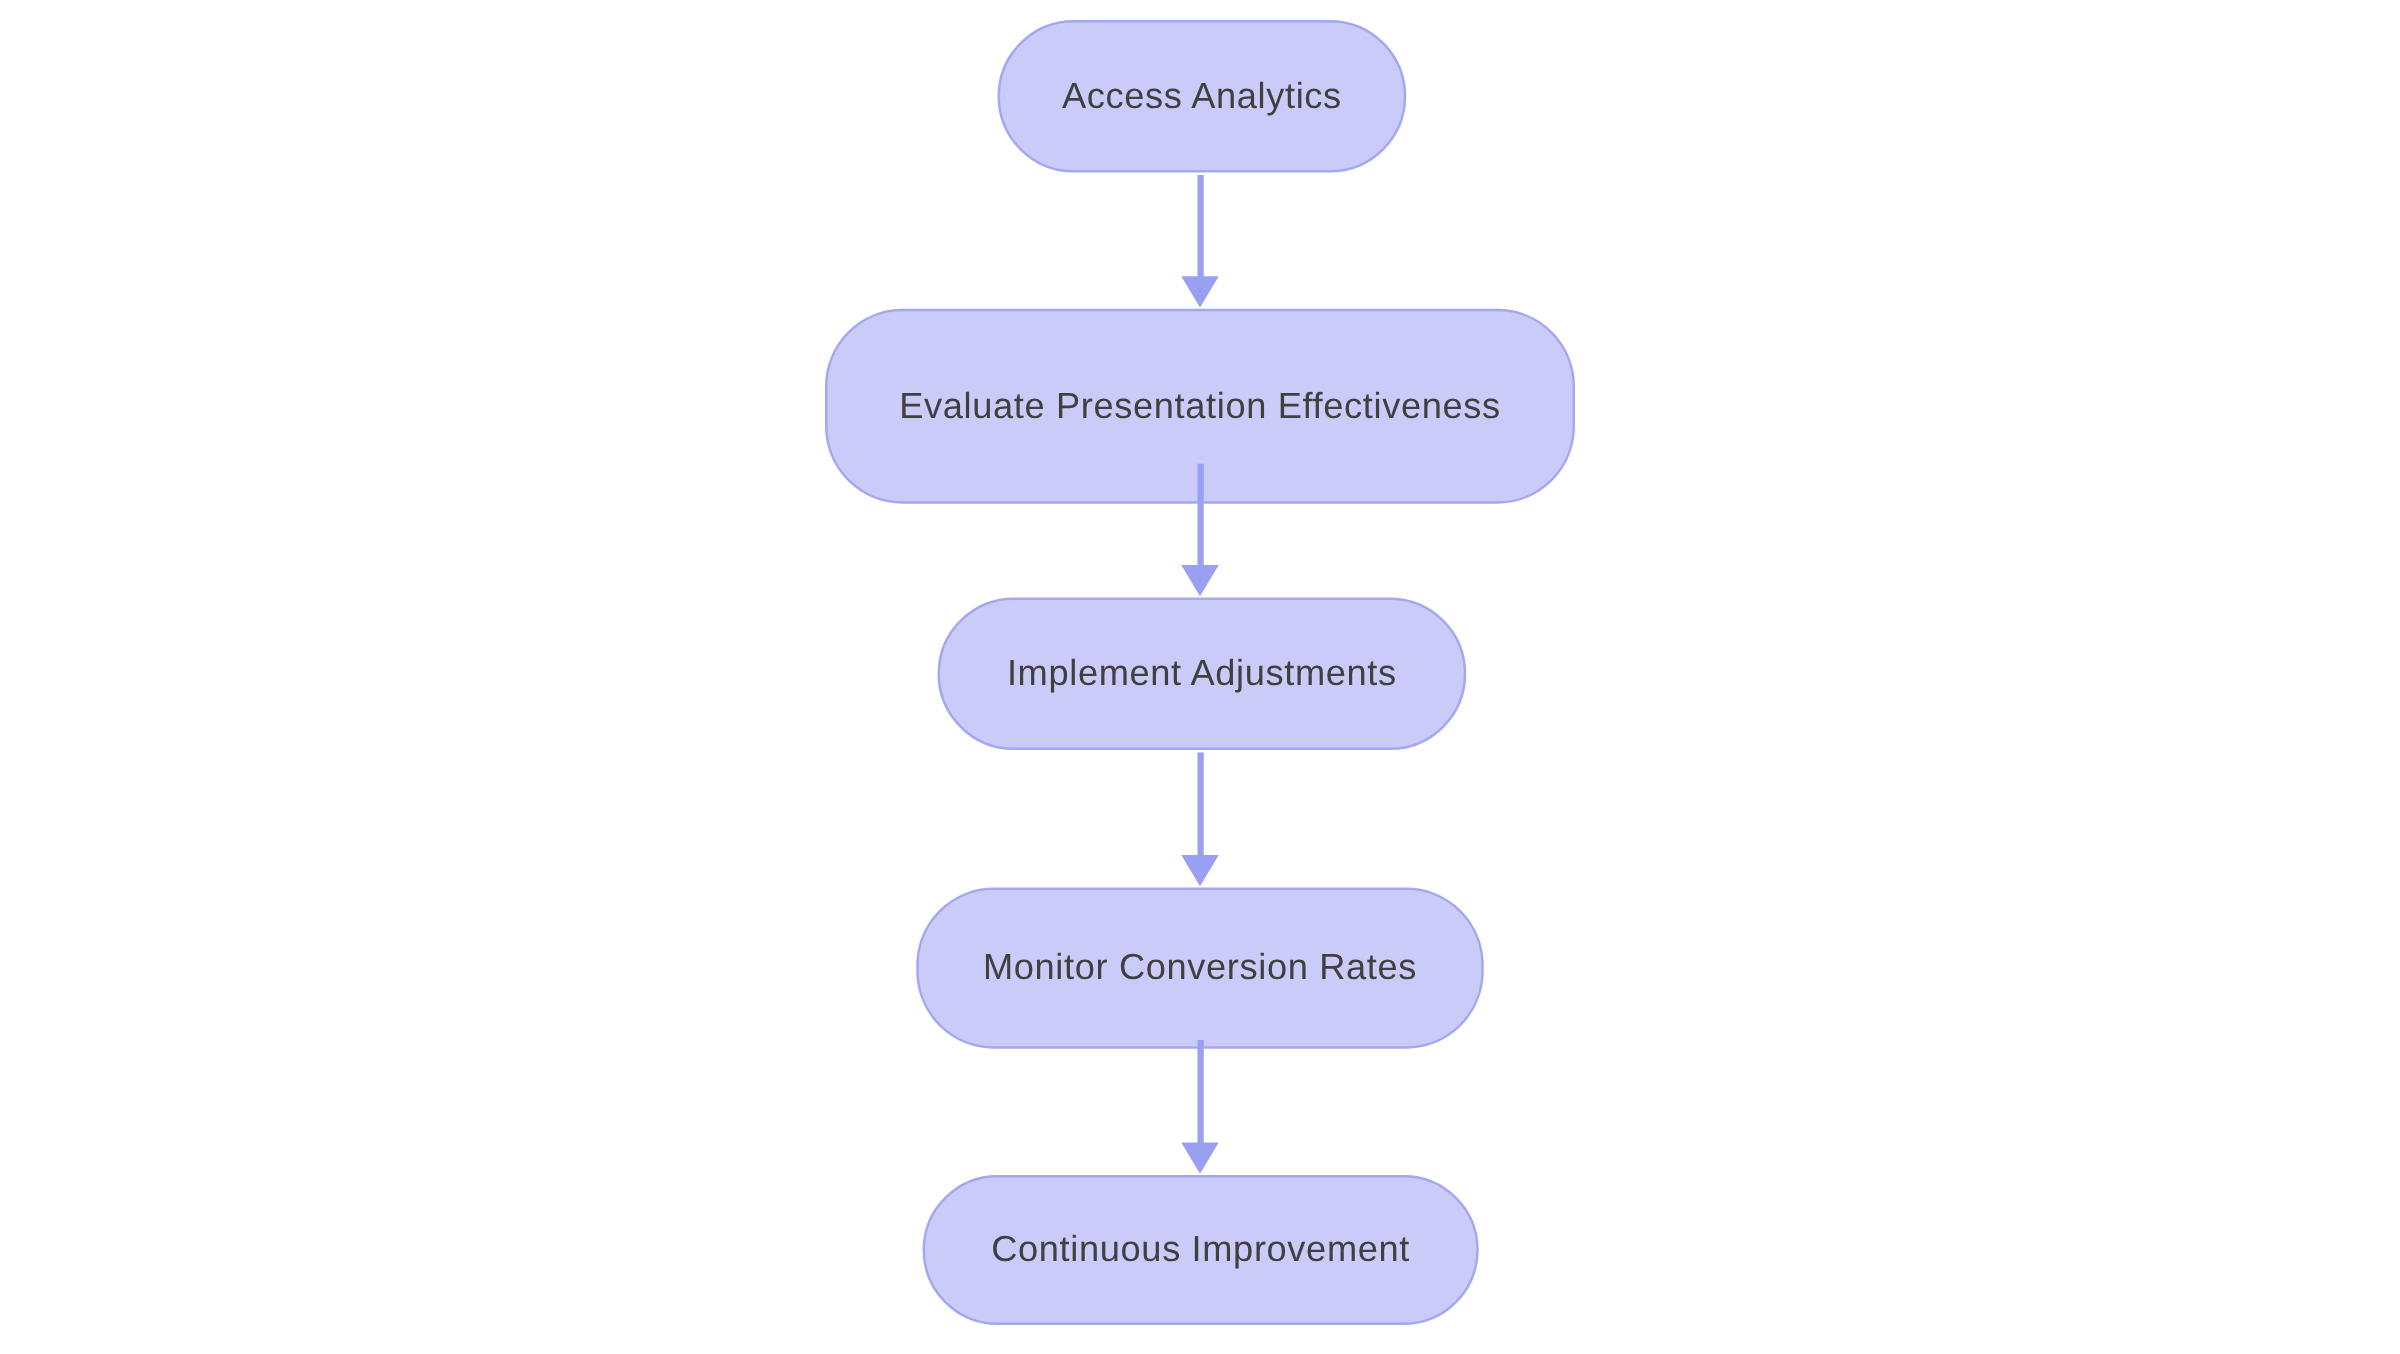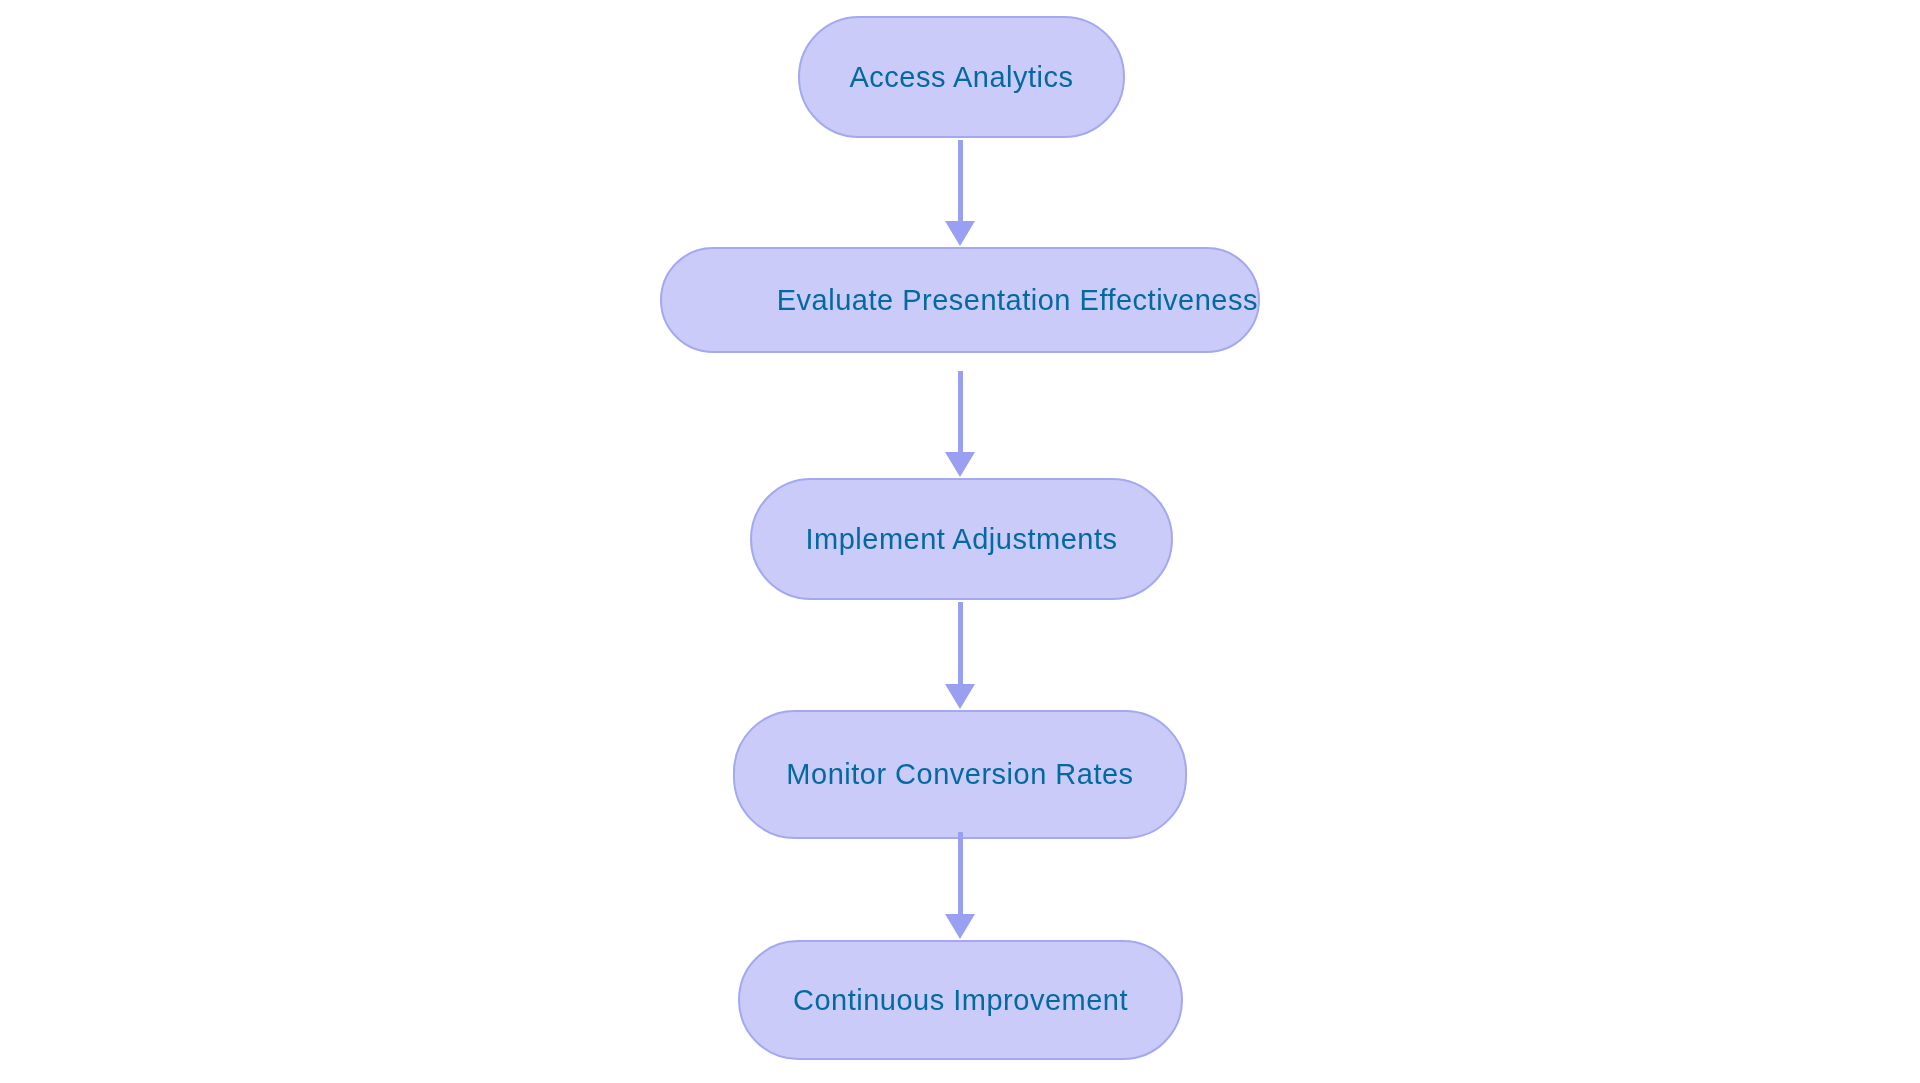--- a/index.html
+++ b/index.html
@@ -17,28 +17,28 @@
   }
   .flow-node {
     position: absolute;
     box-sizing: border-box;
     background: #cacbf8;
     border: 2px solid #a3a8f0;
     border-radius: 62px;
     display: flex;
     align-items: center;
     justify-content: center;
-    color: #0369a1;
+    color: #404040;
     font-size: 29px;
     letter-spacing: 0.5px;
     white-space: nowrap;
     text-align: center;
   }
   .n1 { left: 798px; top: 16px;  width: 327px; height: 122px; }
-  .n2 { left: 660px; top: 247px; width: 600px; height: 106px; justify-content: flex-end; }
+  .n2 { left: 660px; top: 247px; width: 600px; height: 156px; }
   .n3 { left: 750px; top: 478px; width: 423px; height: 122px; text-align: right; }
   .n4 { left: 733px; top: 710px; width: 454px; height: 129px; }
   .n5 { left: 738px; top: 940px; width: 445px; height: 120px; text-align: right; }
 
   .edge-arrow {
     position: absolute;
     left: 945px;
     width: 30px;
   }
   .a1 { top: 140px; height: 106px; }

